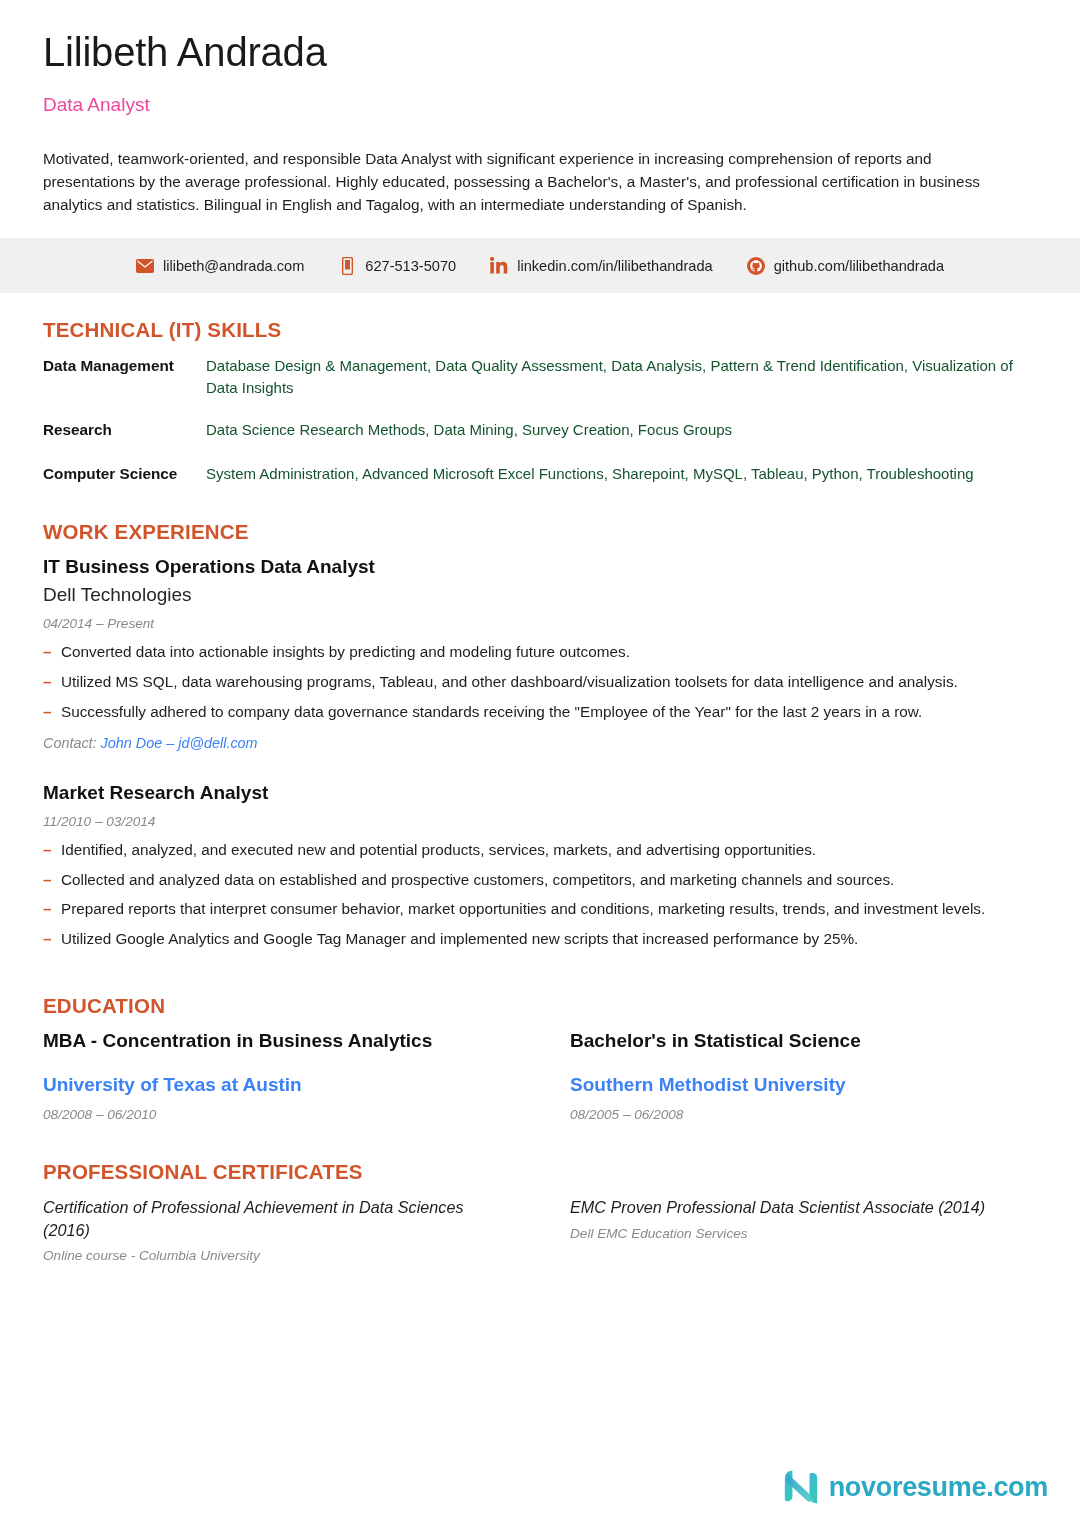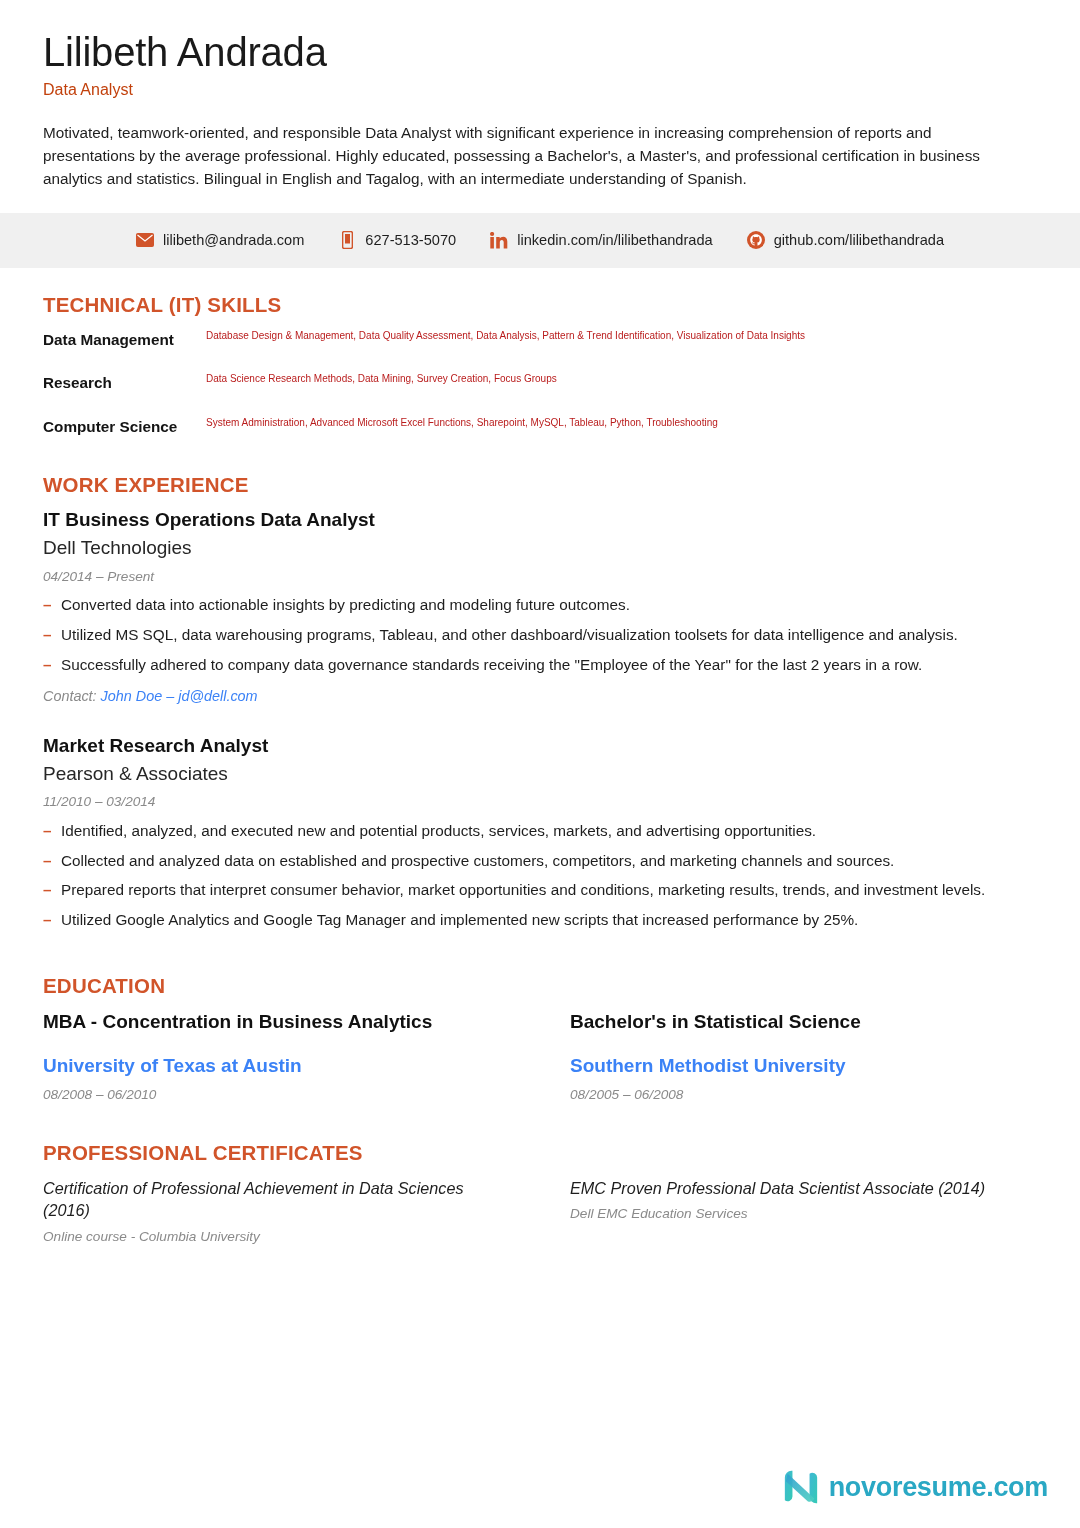--- a/index.html
+++ b/index.html
@@ -31,32 +31,32 @@
 
   .full-name {
     font-size: 40px;
     font-weight: 400;
     letter-spacing: -0.2px;
     color: #1a1a1a;
     line-height: 1.12;
   }
 
   .job-title-sub {
-    font-size: 16px;
+    font-size: 19px;
     font-weight: 400;
-    color: #c2410c;
-    margin-top: 5px;
+    color: #ec4899;
+    margin-top: 19px;
     line-height: 1.2;
   }
 
   .summary {
     font-size: 15.3px;
     line-height: 1.52;
     color: #1e1e1e;
-    margin-top: 22px;
+    margin-top: 30px;
     max-width: 985px;
   }
 
   
   .contact-bar {
     margin-top: 22px;
     background: #f0f0f0;
     height: 55px;
     display: flex;
     align-items: center;
@@ -109,23 +109,23 @@
     width: 163px;
     flex: 0 0 163px;
     font-size: 15.3px;
     font-weight: bold;
     line-height: 1.45;
     color: #141414;
   }
 
   .skill-value {
     flex: 1;
-    font-size: 10px;
+    font-size: 15px;
     line-height: 1.45;
-    color: #b91c1c;
+    color: #14532d;
     max-width: 830px;
   }
 
   
   .section-work { margin-top: 36px; }
 
   .job { margin-top: 12px; }
   .job + .job { margin-top: 28px; }
 
   .job-role {
@@ -344,21 +344,20 @@
         <li><span class="dash">–</span><span>Successfully adhered to company data governance standards receiving the "Employee of the Year" for the last 2 years in a row.</span></li>
       </ul>
       <div class="job-contact">
         <span class="lbl">Contact:</span>
         <span class="val">John Doe – jd@dell.com</span>
       </div>
     </div>
 
     <div class="job">
       <div class="job-role">Market Research Analyst</div>
-      <div class="job-company">Pearson &amp; Associates</div>
       <div class="job-dates">11/2010 – 03/2014</div>
       <ul class="bullets">
         <li><span class="dash">–</span><span>Identified, analyzed, and executed new and potential products, services, markets, and advertising opportunities.</span></li>
         <li><span class="dash">–</span><span>Collected and analyzed data on established and prospective customers, competitors, and marketing channels and sources.</span></li>
         <li><span class="dash">–</span><span>Prepared reports that interpret consumer behavior, market opportunities and conditions, marketing results, trends, and investment levels.</span></li>
         <li><span class="dash">–</span><span>Utilized Google Analytics and Google Tag Manager and implemented new scripts that increased performance by 25%.</span></li>
       </ul>
     </div>
 
   </div>

